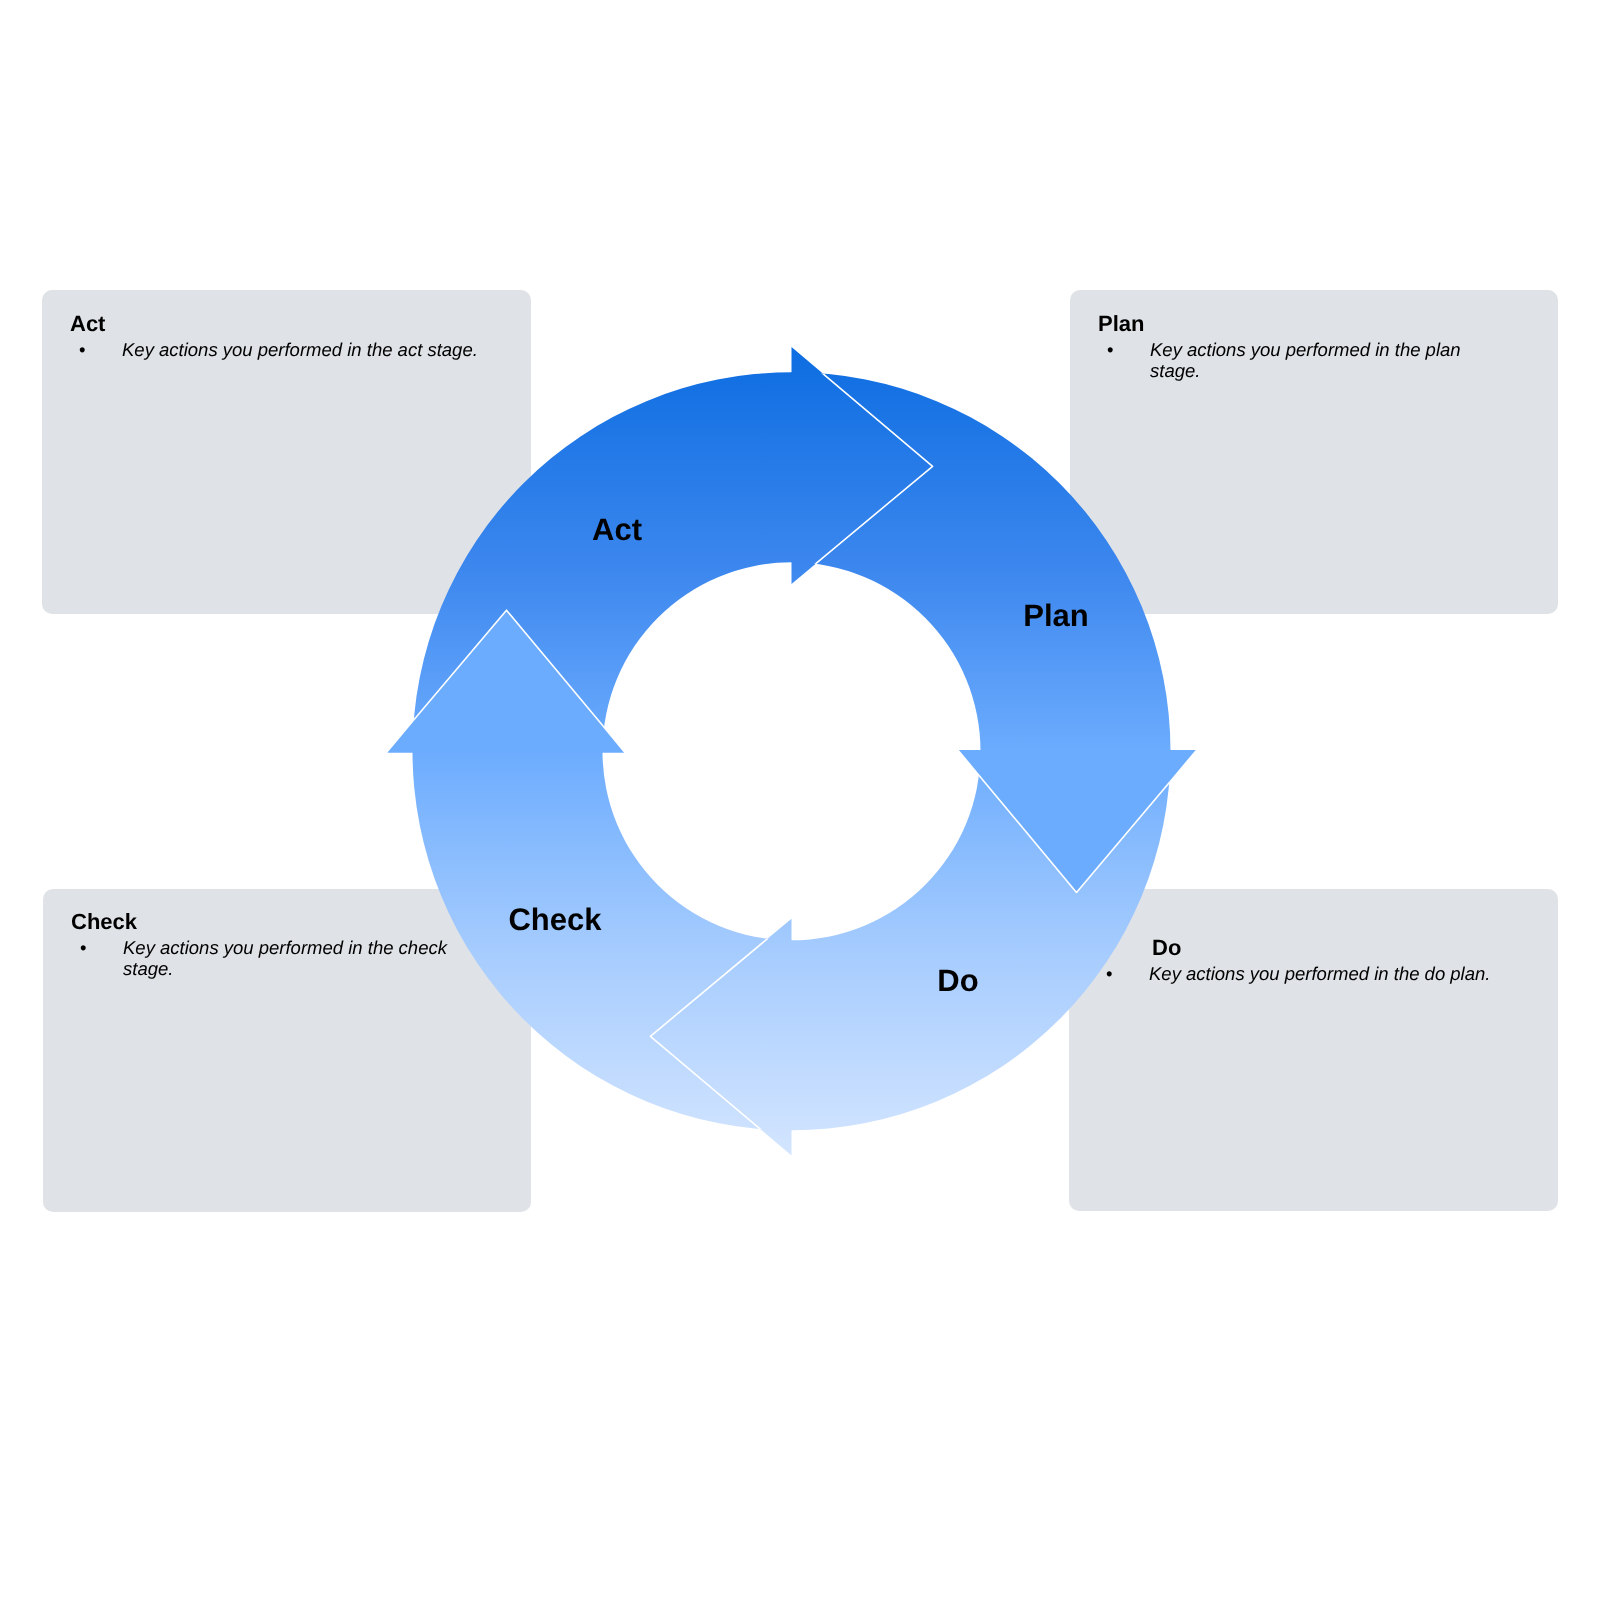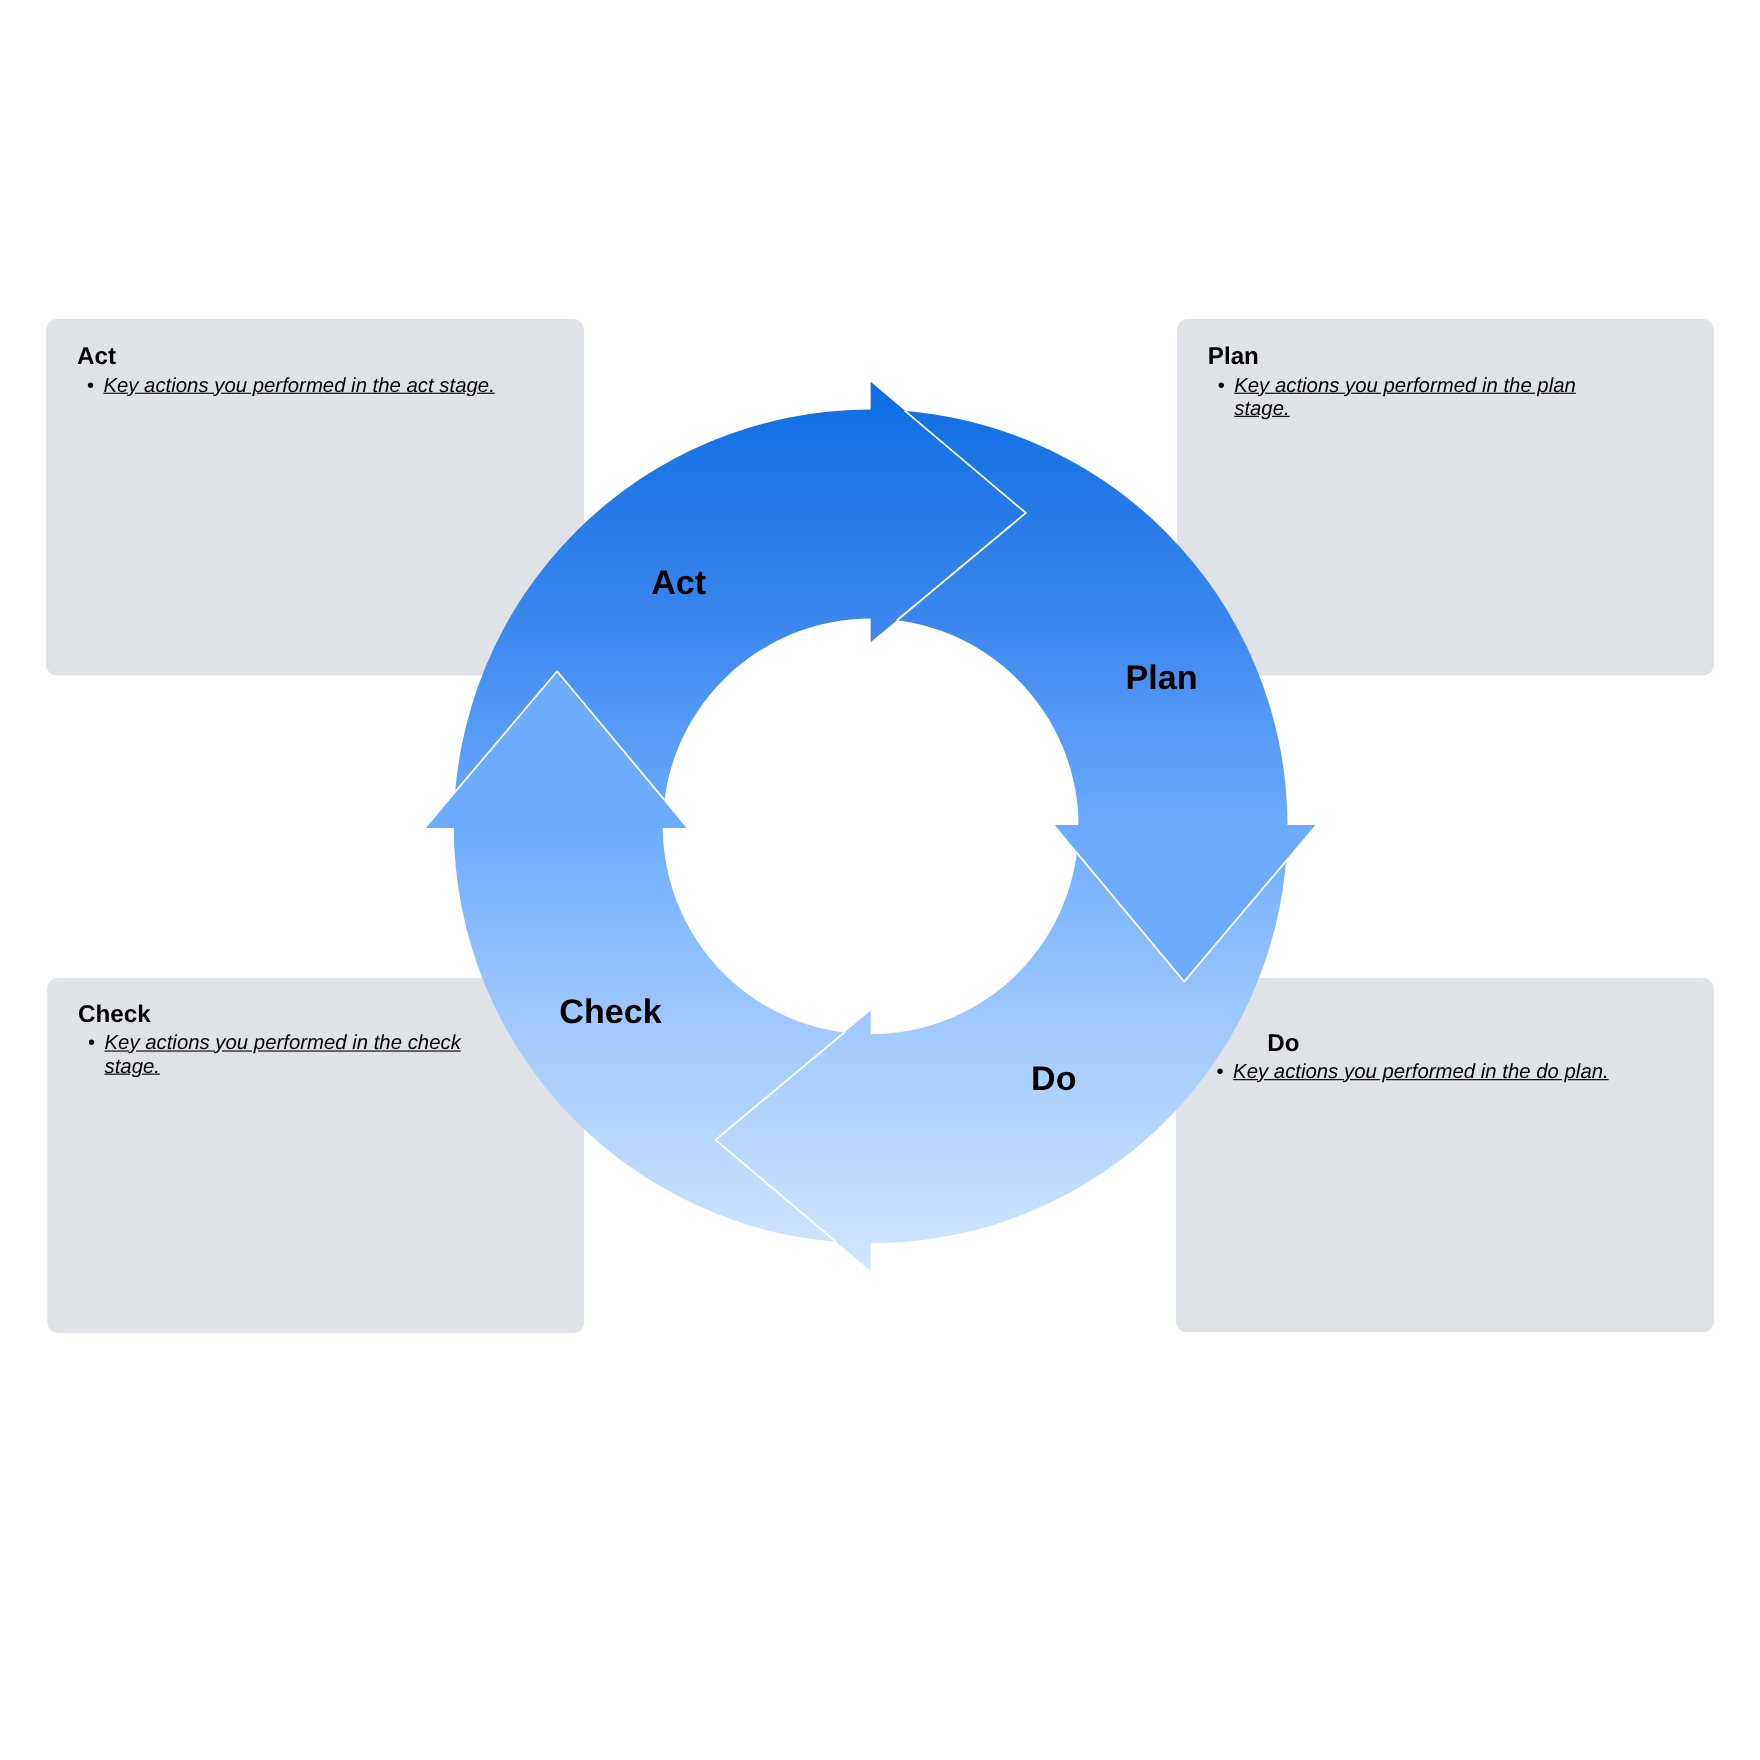--- a/index.html
+++ b/index.html
@@ -13,21 +13,21 @@
   .seg-labels{opacity:0.999;}
 
   
   .card{position:absolute;background:#dfe2e6;border-radius:10px;box-sizing:border-box;}
   .card-title{position:absolute;font-weight:bold;font-size:22px;color:#000;
               line-height:22px;white-space:nowrap;}
   .bullet-row{position:absolute;font-style:italic;font-size:18.5px;
               line-height:21.5px;color:#000;}
   .bullet-dot{position:absolute;left:0;top:0;font-style:normal;font-size:18.5px;
               line-height:21.5px;}
-  .bullet-text{position:absolute;left:15px;top:0;width:360px;text-decoration:underline;}
+  .bullet-text{position:absolute;left:43px;top:0;width:360px;}
 
   
   svg.cycle{position:absolute;left:0;top:0;width:1600px;height:1600px;}
   .seglabel{font-family:"Liberation Sans",sans-serif;font-weight:bold;font-size:31px;
             fill:#000;text-anchor:middle;}
 </style>
 </head>
 <body>
 
 <div class="stage">

